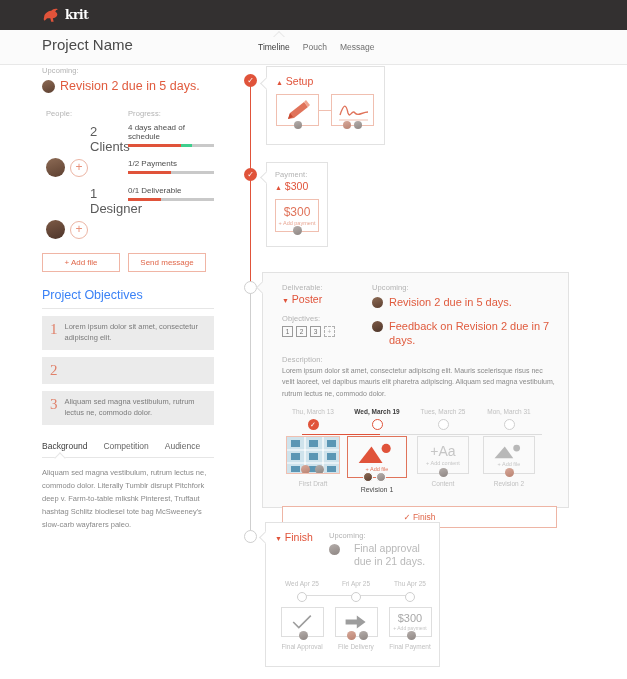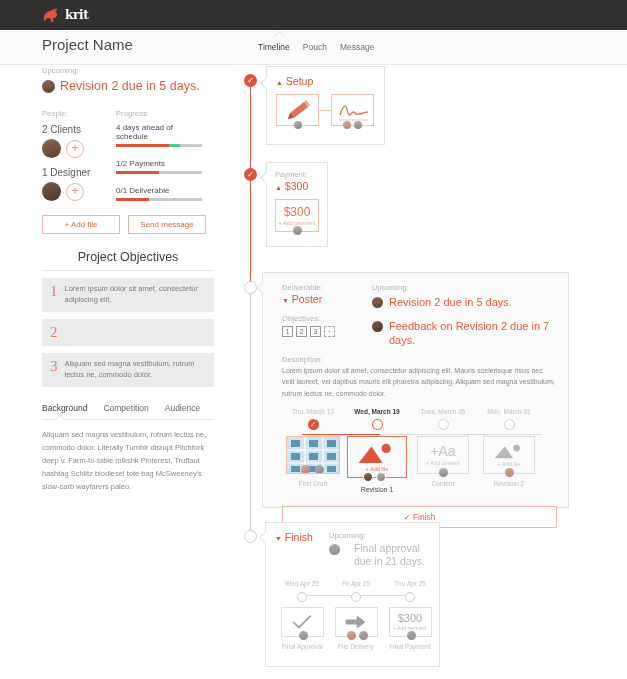--- a/index.html
+++ b/index.html
@@ -52,46 +52,46 @@
   .upcoming-main {
     display:flex; align-items:center; gap:5px; margin-top:4px;
   }
   .upcoming-main .txt { color:#e05b3e; font-size:12.5px; }
   .avatar { border-radius:50%; display:inline-block; flex:0 0 auto; }
   .av-brown { background: linear-gradient(160deg,#8d6b55,#5c3f30); }
   .av-brown2 { background: linear-gradient(160deg,#7d5a46,#4d352a); }
   .av-gray { background: linear-gradient(160deg,#b5aeab,#8e8683); }
   .av-pink { background: linear-gradient(160deg,#d8a99a,#b98271); }
 
-  .cols { display:flex; margin-top:16px; gap:0; }
+  .cols { display:flex; margin-top:16px; gap:8px;justify-content:flex-end; }
   .col-people { width: 74px; }
   .col-prog { width: 86px; }
   .people-row { margin-top: 6px; }
-  .people-count { font-size:10px; color:#5a5a5a; }
+  .people-count { font-size:13px; color:#5a5a5a;margin-left:44px; }
   .people-avs { display:flex; align-items:center; gap:5px; margin-top:4px; }
   .av-lg { width:19px; height:19px; border-radius:50%; }
   .add-circle {
     width:18px; height:18px; border-radius:50%; border:1px solid #ecb5a4;
     color:#e8907a; font-size:12px; line-height:15px; text-align:center; cursor:pointer;
     background:#fff;
   }
   .prog-item { margin-top: 5px; }
   .prog-item:first-child{ margin-top:6px; }
   .prog-txt { font-size:8px; color:#4e4e4e; margin-bottom:3px; }
   .bar { height:3px; background:#c9c9c9; width:100%; display:flex; overflow:hidden; }
   .bar .fill { background:#e0533a; height:100%; }
   .bar .fill2 { background:#3fcf8e; height:100%; }
 
   .btn-row { display:flex; gap:8px; margin-top:14px; }
   .btn-outline {
     border:1px solid #f0b5a5; color:#e0674a; background:#fff;
     font-size:8px; text-align:center; padding:4px 0; width:78px; cursor:pointer;
   }
 
-  .sec-title { font-size:12.5px; color:#404040; margin-top:16px;text-align:center; }
+  .sec-title { font-size:12.5px; color:#3b82f6; margin-top:16px; }
   .hr { border-top:1px solid #e6e6e6; margin-top:6px; }
 
   .obj { display:flex; gap:7px; background:#ebebeb; padding:6px 8px; margin-top:7px; align-items:flex-start;}
   .obj-num { color:#e0816a; font-size:15px; line-height:1; font-family:"Liberation Serif", serif; }
   .obj-txt { font-size:7.5px; color:#7c7c7c; line-height:1.45; }
 
   .subtabs { display:flex; gap:16px; margin-top:16px; font-size:8.5px; color:#666; position:relative;}
   .subtab { cursor:pointer; }
   .subtab.active { color:#3d3d3d; }
   .subtabs-line { border-top:1px solid #e6e6e6; margin-top:6px; position:relative; }

